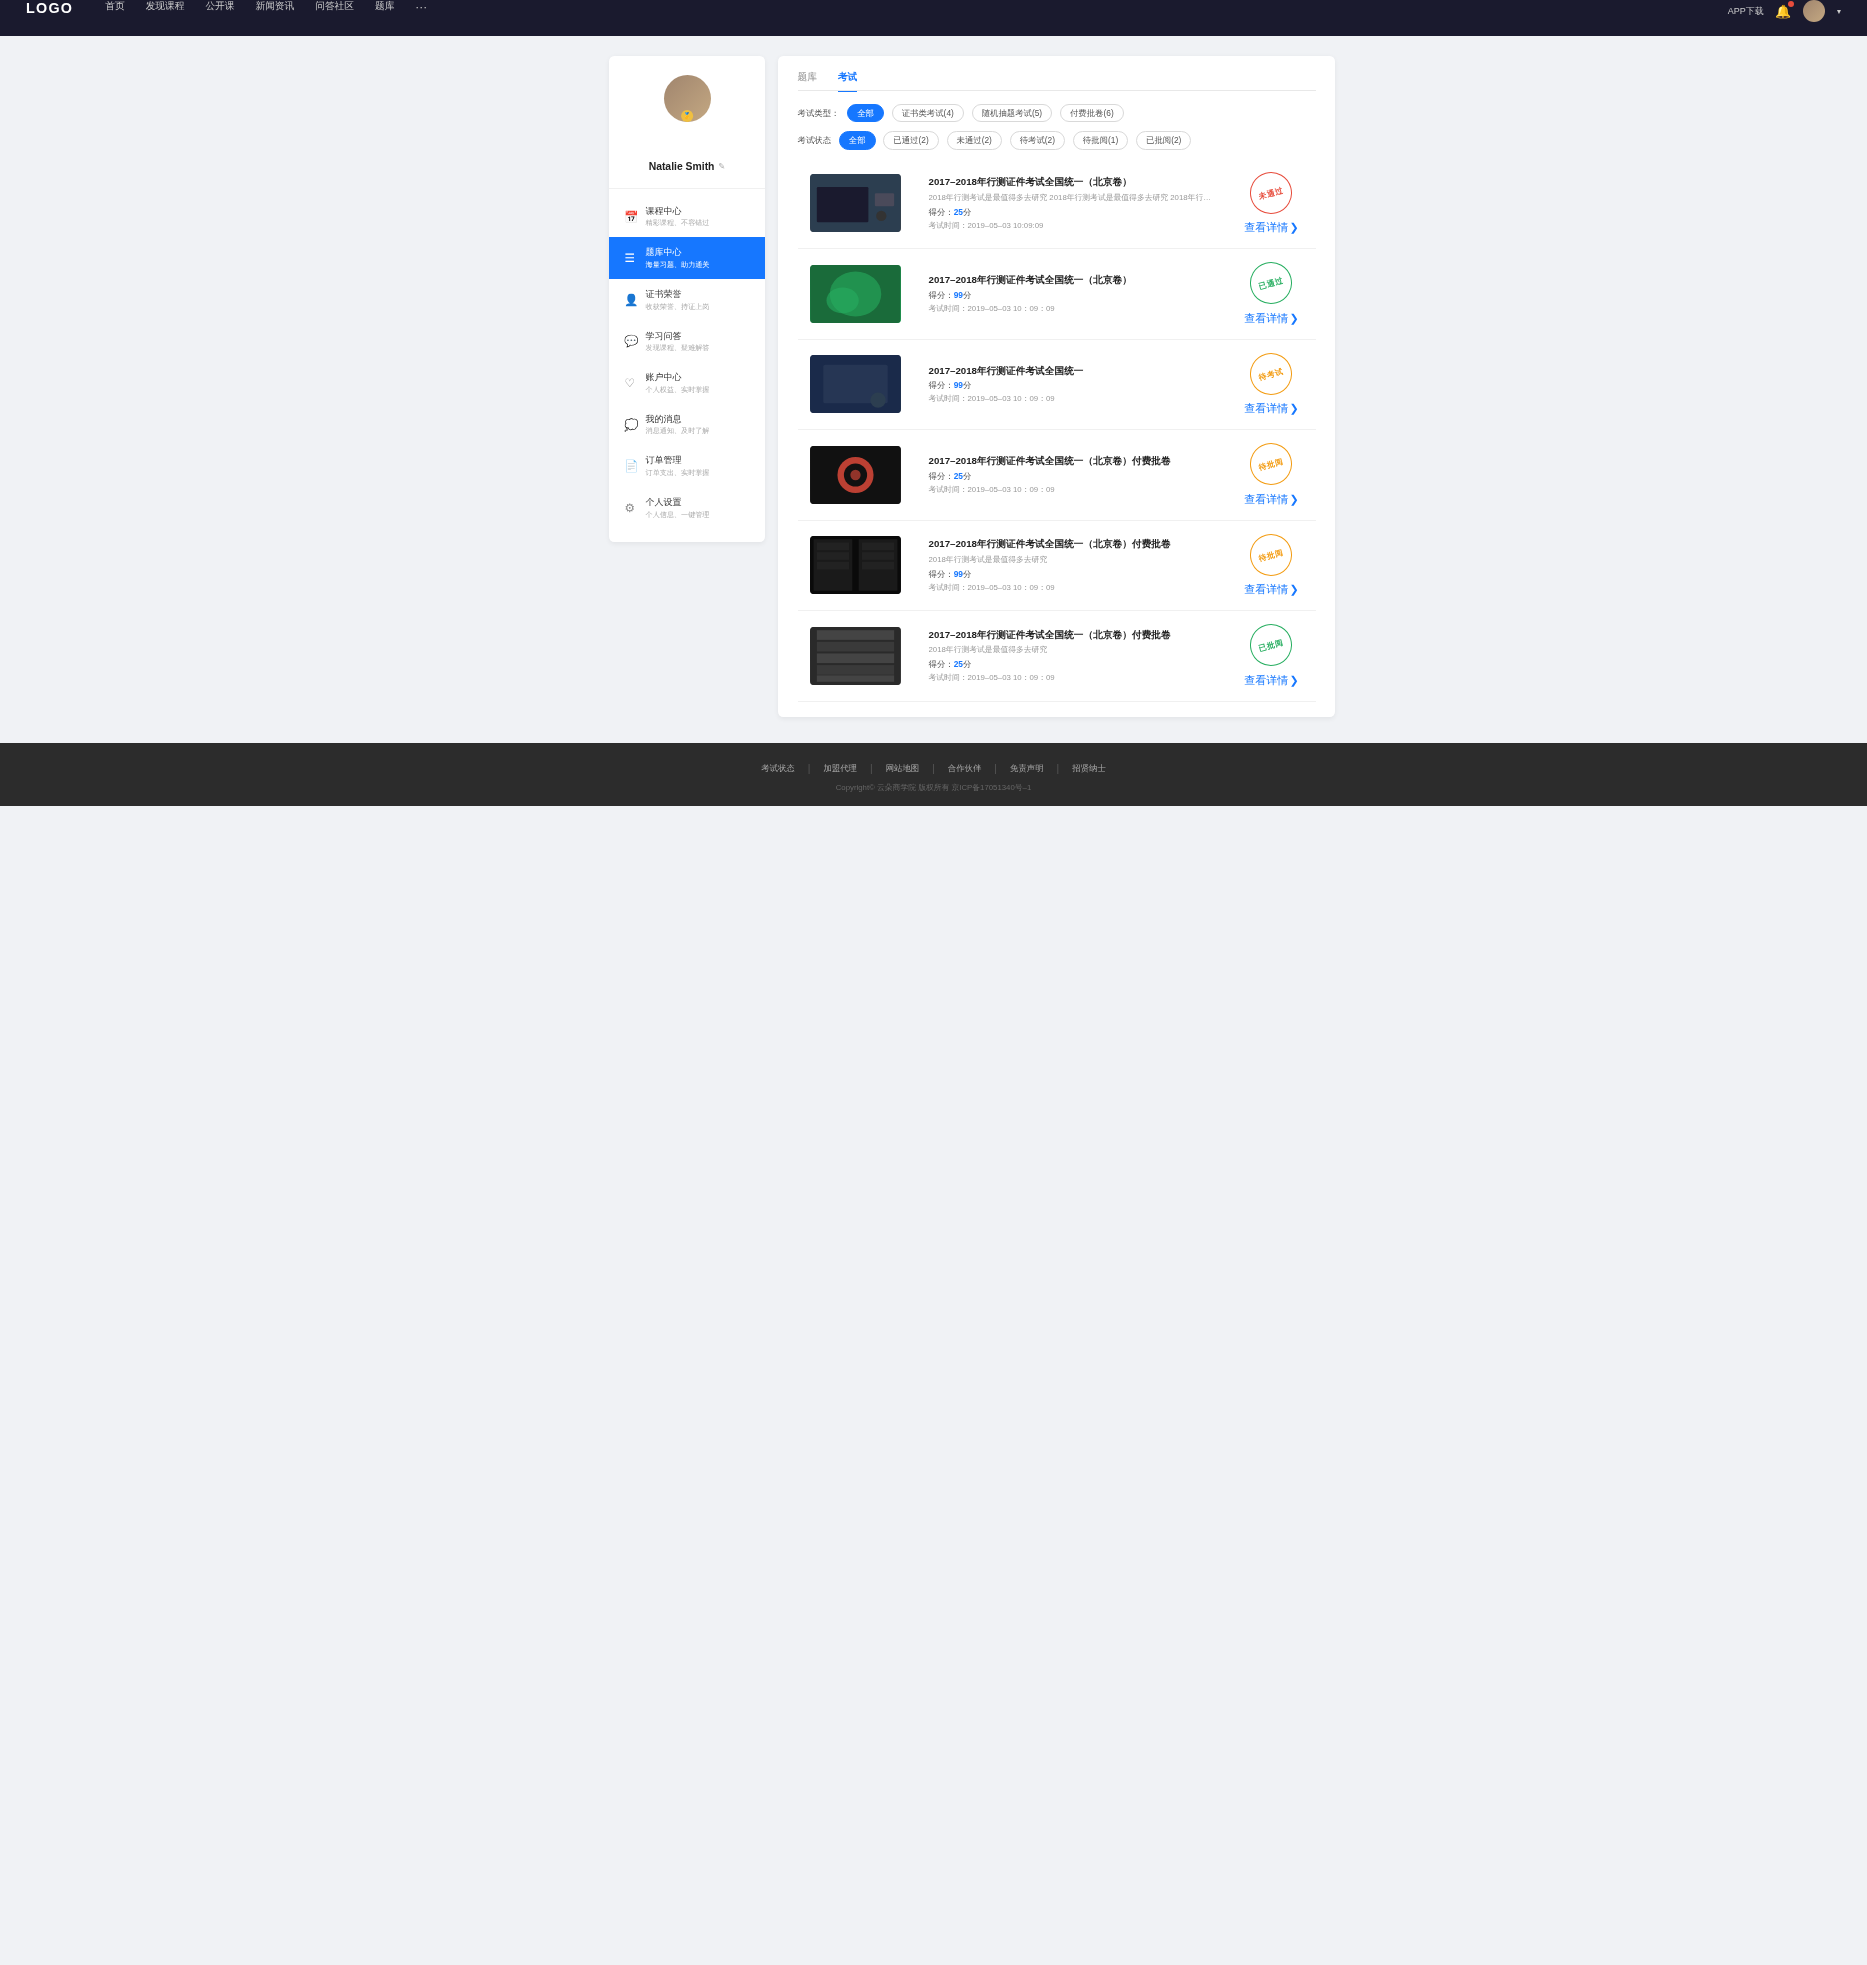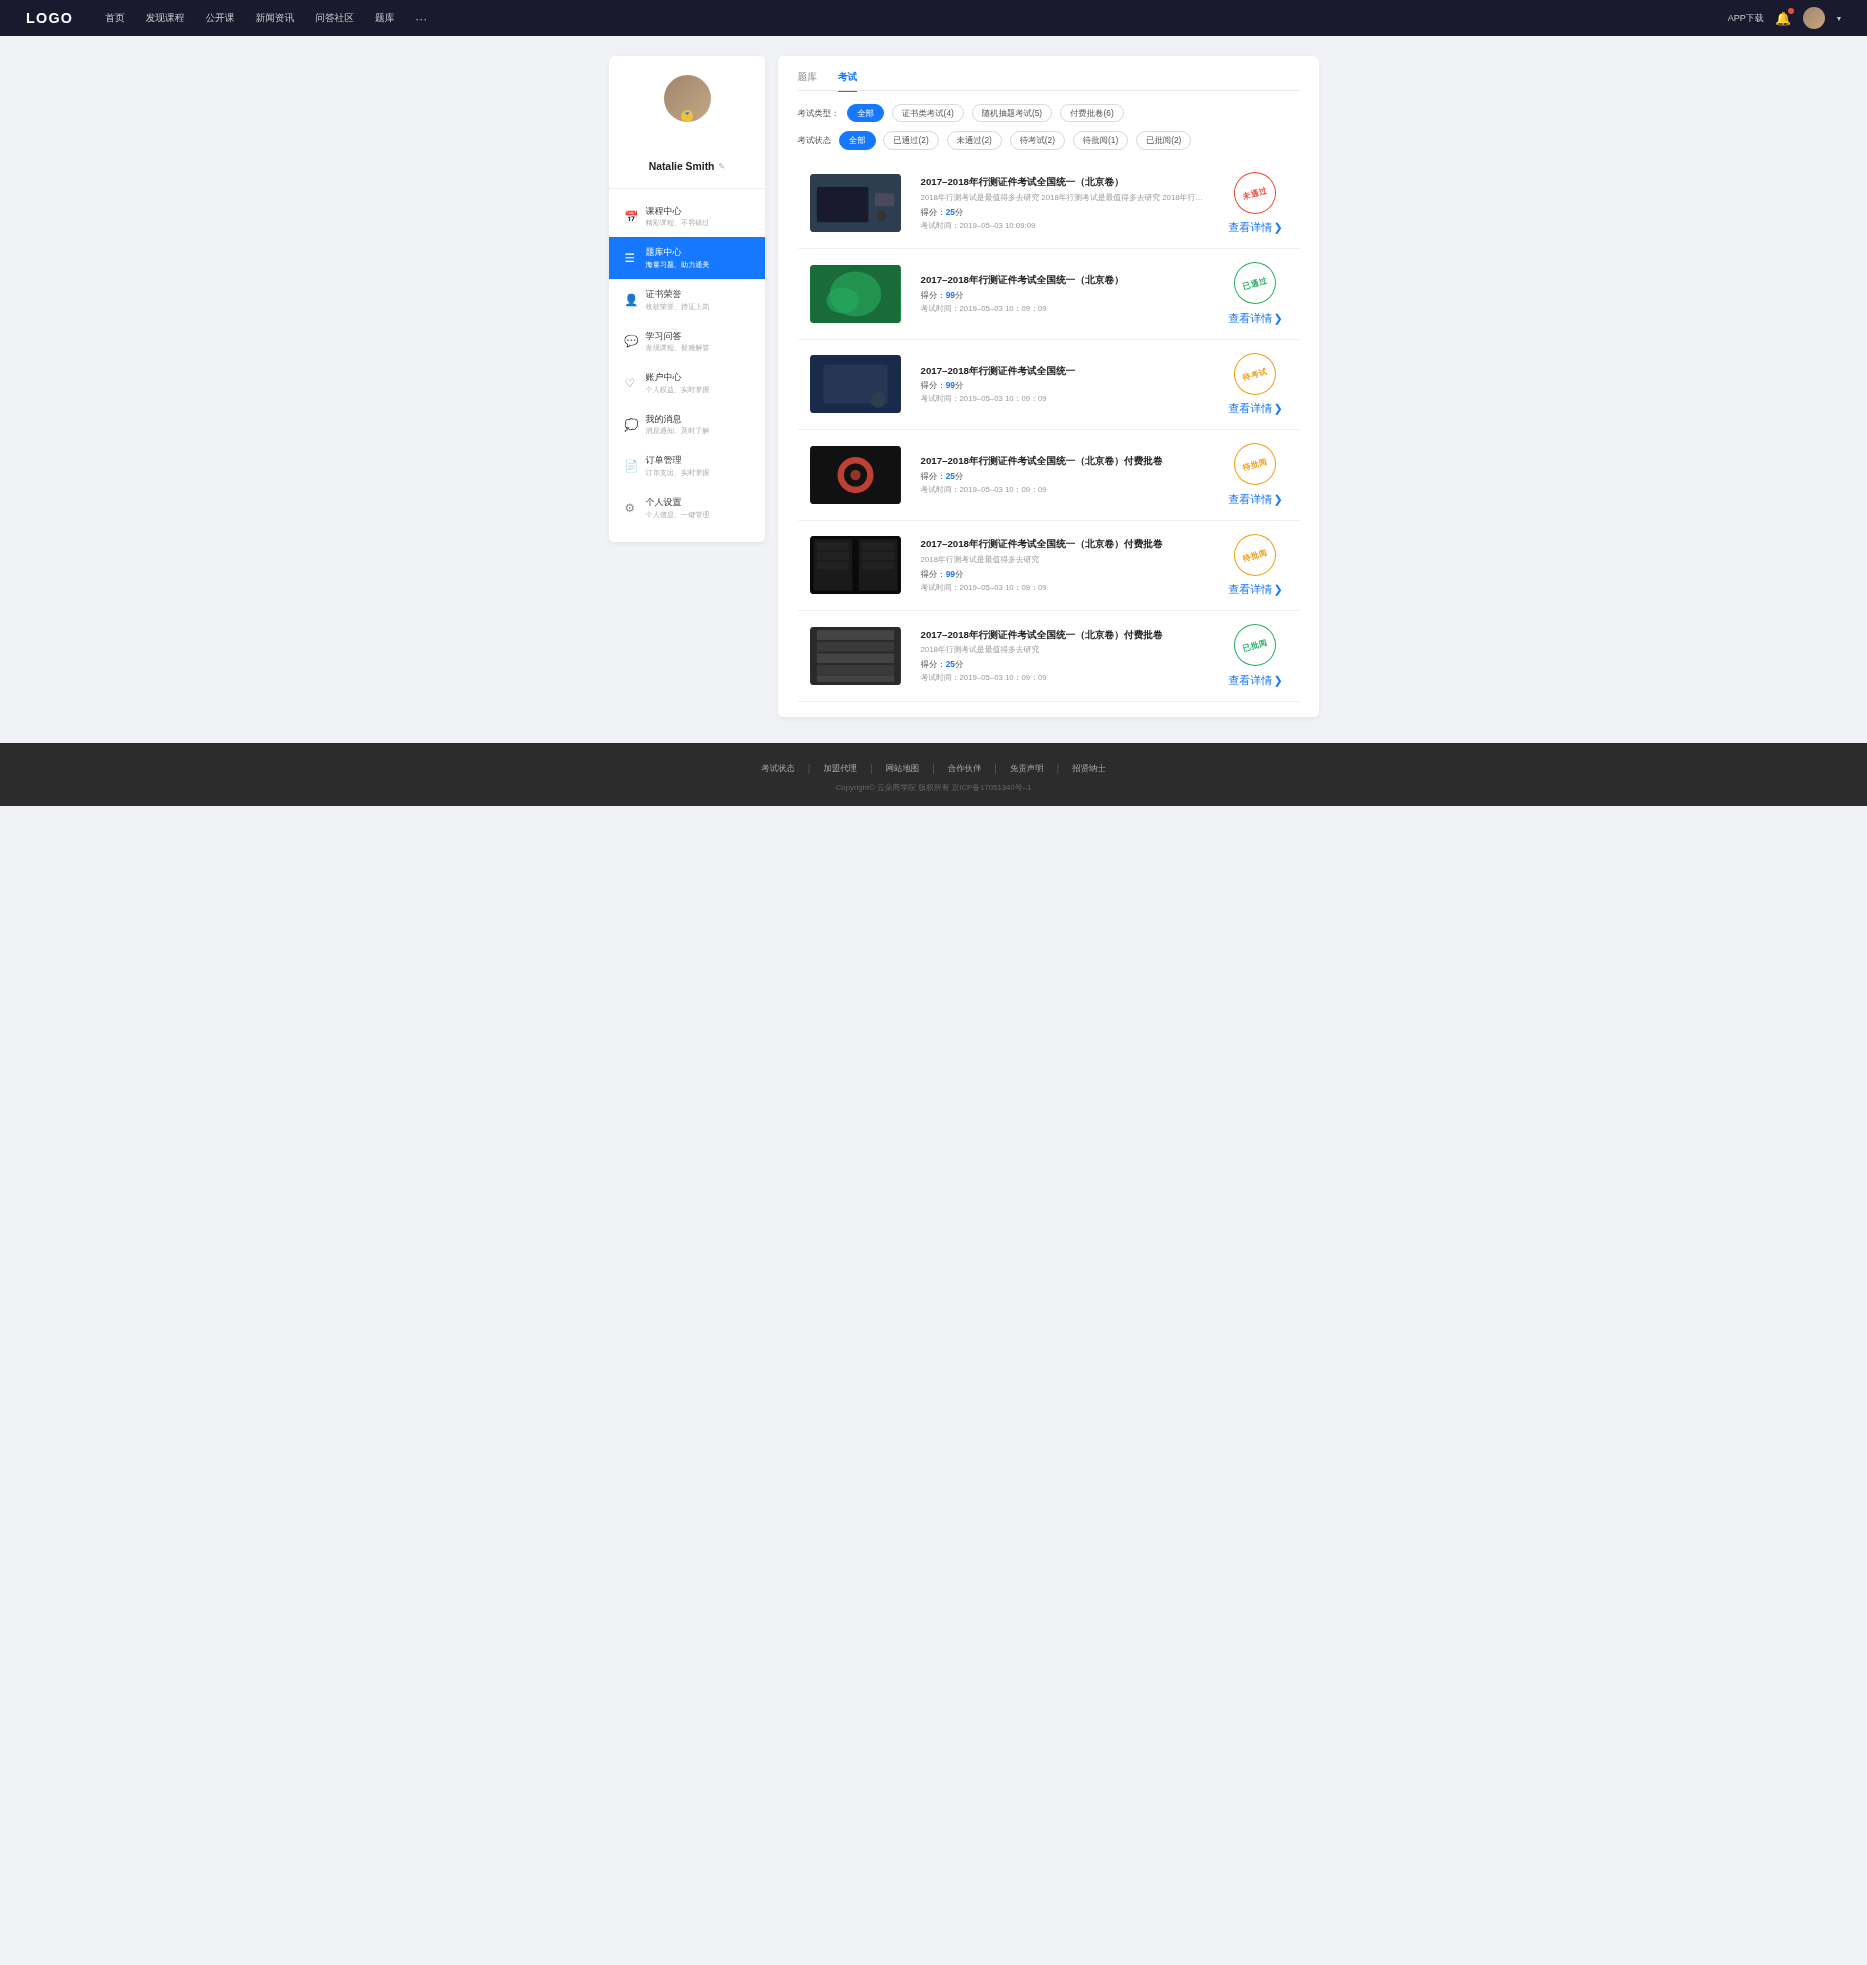--- a/index.html
+++ b/index.html
@@ -2,21 +2,21 @@
 <html style="font-size:10.4px"><head>
   <meta charset="utf-8">
   <style>
     * { box-sizing: border-box; margin: 0; padding: 0; }
     body { font-family: "PingFang SC", "Microsoft YaHei", Arial, sans-serif; background: #f0f2f5; min-height: 100vh; }
 
     
     .navbar {
       background: #1a1a2e;
       display: flex;
-      align-items: center;
+      align-items: flex-start;
       padding: 0 26px;
       height: 36px;
       position: sticky; top: 0; z-index: 100;
     }
     .nav-logo { color: #fff; font-size: 14.3px; font-weight: bold; margin-right: 32px; letter-spacing: 1.3px; }
     .nav-links { display: flex; gap: 21px; flex: 1; }
     .nav-link { color: #ccc; font-size: 9.7px; cursor: pointer; text-decoration: none; }
     .nav-more { color: #ccc; font-size: 11.7px; cursor: pointer; }
     .nav-right { display: flex; align-items: center; gap: 11.7px; margin-left: auto; }
     .nav-app { color: #ccc; font-size: 9px; cursor: pointer; }
@@ -115,21 +115,21 @@
     .filter-label { font-size: 8.4px; color: #555; white-space: nowrap; }
     .filter-btn {
       padding: 2.6px 9px; border-radius: 13px; font-size: 8.4px; cursor: pointer;
       border: 0.6px solid #d9d9d9; background: #fff; color: #555;
     }
     .filter-btn.active { background: #1677ff; color: #fff; border-color: #1677ff; }
 
     
     .exam-list { display: flex; flex-direction: column; gap: 0; }
     .exam-item {
-      display: flex; align-items: center; padding: 13px 12px; border-bottom: 0.6px solid #f0f0f0; gap: 20px;
+      display: flex; align-items: center; padding: 13px 12px; border-bottom: 0.6px solid #f0f0f0; gap: 28px;
     }
     .exam-thumb {
       width: 91px; height: 58px; border-radius: 3.9px; flex-shrink: 0;
       overflow: hidden; background: #ddd;
     }
     .exam-info { flex: 1; }
     .exam-title { font-size: 9.7px; color: #222; font-weight: 600; margin-bottom: 2.6px; }
     .exam-desc { font-size: 7.8px; color: #999; margin-bottom: 3.9px; white-space: nowrap; overflow: hidden; text-overflow: ellipsis; max-width: 285px; }
     .exam-score { font-size: 8.4px; color: #555; margin-bottom: 1.9px; }
     .exam-score span { color: #1677ff; font-weight: 600; }

